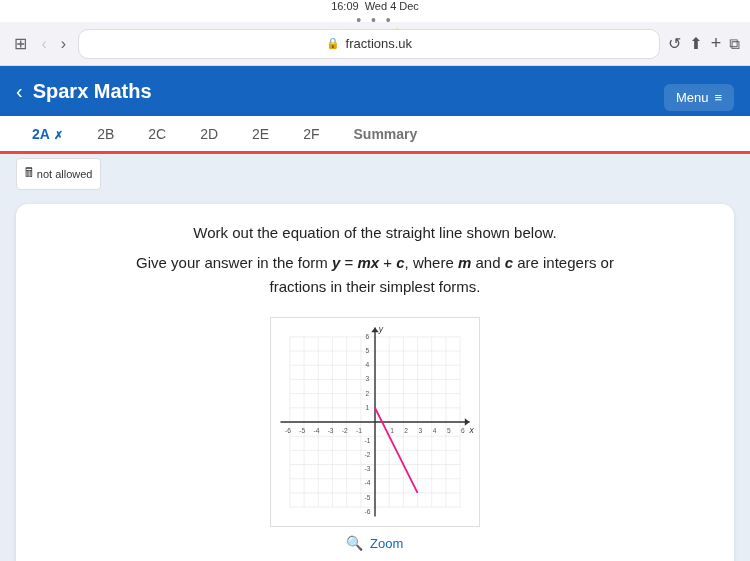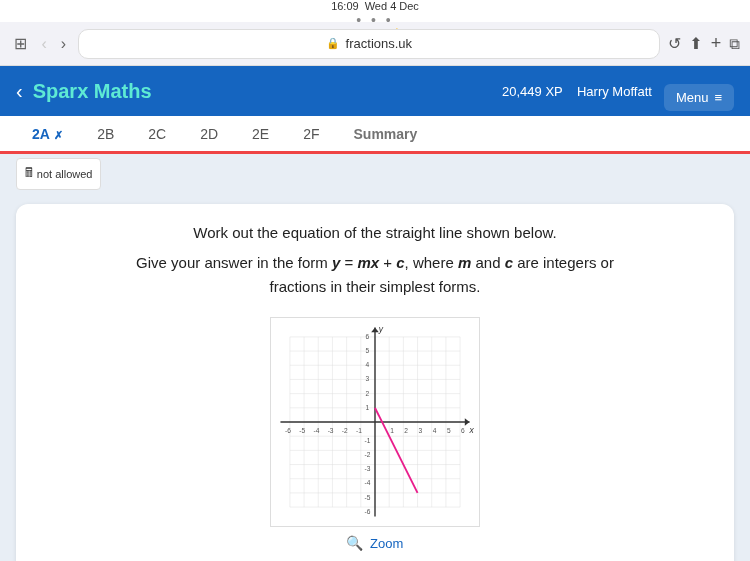--- a/index.html
+++ b/index.html
@@ -71,21 +71,21 @@
       align-items: center;
       padding: 0 16px;
       justify-content: space-between;
     }
     .app-header-left { display: flex; align-items: center; gap: 10px; }
     .back-arrow {
       color: white; font-size: 20px; cursor: pointer;
       background: none; border: none;
     }
     .app-title {
-      color: #5eead4; font-size: 20px; font-weight: 700;
+      color: #ffffff; font-size: 20px; font-weight: 700;
     }
     .app-header-right { display: flex; align-items: center; gap: 12px; }
     .xp-user { color: white; font-size: 13px; }
     .menu-btn {
       background: rgba(255,255,255,0.15);
       color: white; border: none; border-radius: 6px;
       padding: 6px 12px; font-size: 13px; cursor: pointer;
       display: flex; align-items: center; gap: 6px; margin-top: 12px;
     }
 
@@ -216,25 +216,20 @@
     <button class="browser-action-btn" style="font-size:15px;">⧉</button>
   </div>
 </div>
 
 <div class="app-header">
   <div class="app-header-left">
     <button class="back-arrow">‹</button>
     <span class="app-title">Sparx Maths</span>
   </div>
   <div class="app-header-right">
-    <span class="xp-user">
-      <span>20,449 XP</span>
-      &nbsp;&nbsp;
-      <span>Harry Moffatt</span>
-    </span>
     <button class="menu-btn">
       <span>Menu</span>
       <span>≡</span>
     </button>
   </div>
 </div>
 
 <div class="tabs-bar">
   <div class="tab active">2A</div>
   <div class="tab">2B</div>

